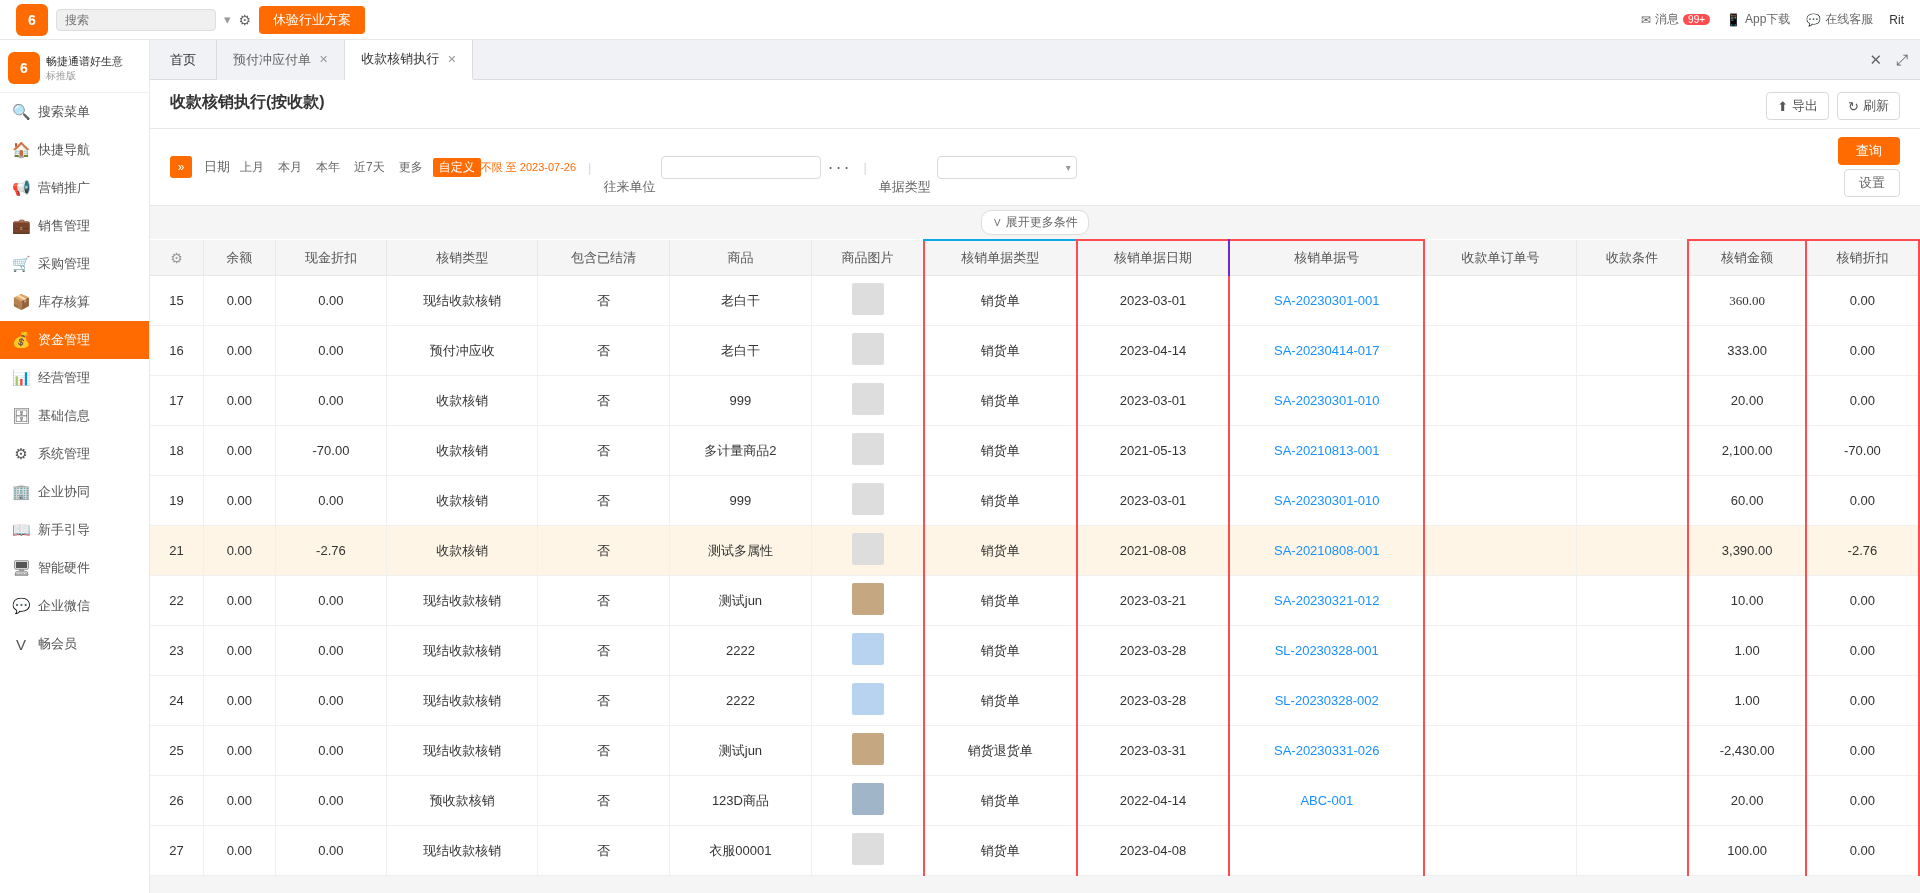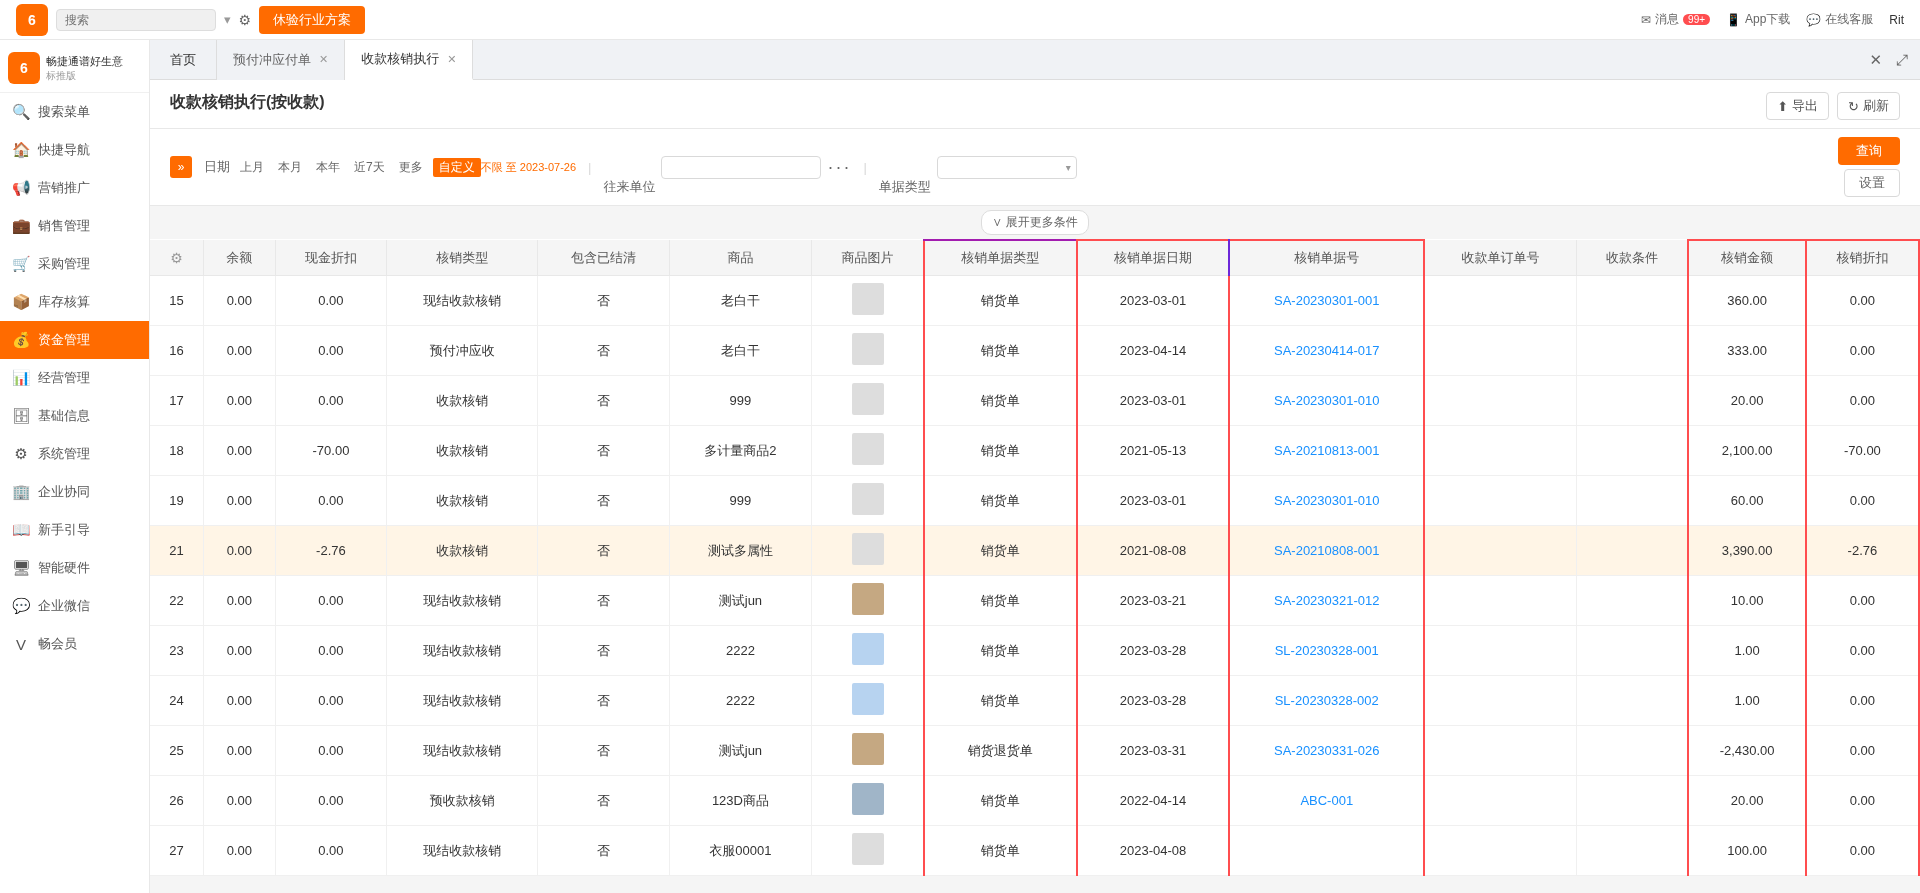--- a/index.html
+++ b/index.html
@@ -414,21 +414,21 @@
         <table class="data-table">
           <thead>
             <tr>
               <th><span class="col-gear">⚙</span></th>
               <th>余额</th>
               <th>现金折扣</th>
               <th>核销类型</th>
               <th>包含已结清</th>
               <th>商品</th>
               <th>商品图片</th>
-              <th style="border-left:2px solid #ff4d4f;border-top:2px solid #a21caf;border-right:2px solid #ff4d4f;margin-left:44px;">核销单据类型</th>
+              <th style="border-left:2px solid #ff4d4f;border-top:2px solid #0ea5e9;border-right:2px solid #ff4d4f;margin-left:44px;">核销单据类型</th>
               <th style="border-top:2px solid #ff4d4f;border-right:2px solid #6d28d9;">核销单据日期</th>
               <th style="border-top:2px solid #ff4d4f;border-right:2px solid #ff4d4f;">核销单据号</th>
               <th>收款单订单号</th>
               <th>收款条件</th>
               <th style="border-top:2px solid #ff4d4f;border-left:2px solid #ff4d4f;border-right:2px solid #ff4d4f;">核销金额</th>
               <th style="border-top:2px solid #ff4d4f;border-right:2px solid #ff4d4f;">核销折扣</th>
             </tr>
           </thead>
           <tbody id="table-body">
           <tr>
@@ -437,21 +437,21 @@
                 <td>0.00</td>
                 <td>现结收款核销</td>
                 <td>否</td>
                 <td>老白干</td>
                 <td><div class="col-img"></div></td>
                 <td style="border-left: 2px solid rgb(255, 77, 79); border-right: 2px solid rgb(255, 77, 79);">销货单</td>
                 <td style="border-right: 2px solid rgb(255, 77, 79);">2023-03-01</td>
                 <td style="border-right: 2px solid rgb(255, 77, 79);"><span class="text-link">SA-20230301-001</span></td>
                 <td></td>
                 <td></td>
-                <td style="border-left: 2px solid rgb(255, 77, 79); border-right: 2px solid rgb(255, 77, 79);">360.00</td>
+                <td style="border-left: 2px solid rgb(255, 77, 79); border-right: 2px solid rgb(255, 77, 79); font-family: Liberation Serif, serif;">360.00</td>
                 <td style="border-right: 2px solid rgb(255, 77, 79);">0.00</td>
               </tr>
               <tr>
                 <td>16</td>
                 <td>0.00</td>
                 <td>0.00</td>
                 <td>预付冲应收</td>
                 <td>否</td>
                 <td>老白干</td>
                 <td><div class="col-img"></div></td>

